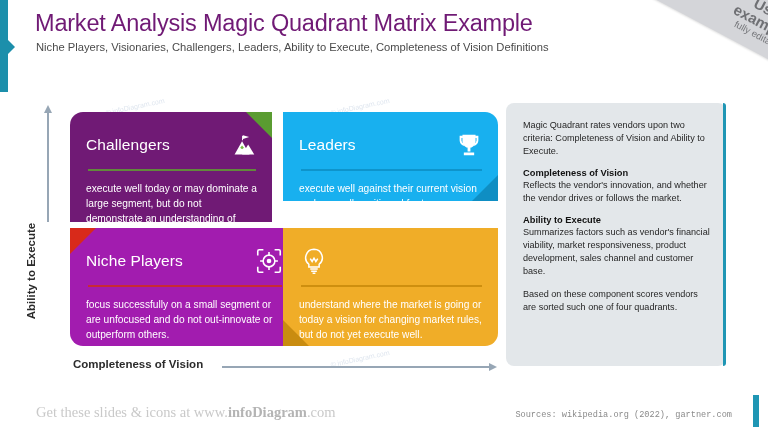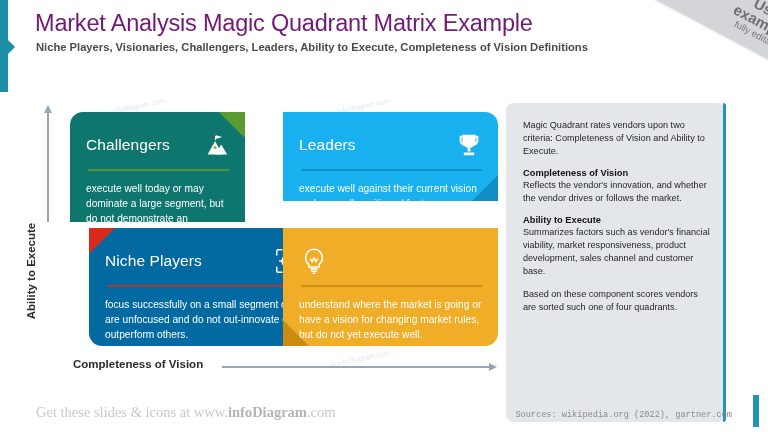--- a/index.html
+++ b/index.html
@@ -32,21 +32,21 @@
 
   
   .title {
     position: absolute; left: 35px; top: 10px;
     font-size: 23.5px; font-weight: 400;
     color: #701a75; letter-spacing: -0.2px;
     white-space: nowrap;
   }
   .subtitle {
     position: absolute; left: 36px; top: 41px;
-    font-size: 11.2px; font-weight: 700;
+    font-size: 11.2px; font-weight: 400;
     color: #4a4a4a; white-space: nowrap;
   }
 
   
   .ribbon {
     position: absolute;
     left: 612px; top: -34px;
     width: 210px; height: 62px;
     background: #d4d5d9;
     transform: rotate(28deg);
@@ -122,22 +122,22 @@
   .quad .q-body {
     margin-top: 11px;
     font-size: 10.2px; line-height: 1.47;
     color: #ffffff;
   }
 
   
   .fold { position: absolute; width: 0; height: 0; }
 
   #quad-challengers {
-    left: 70px; top: 112px; width: 175px; height: 110px;
-    background: #0f766e; border-radius: 13px 0 0 0;
+    left: 70px; top: 112px; width: 202px; height: 110px;
+    background: #701a75; border-radius: 13px 0 0 0;
   }
   #quad-challengers .q-rule { background: #5f9c33; }
   #quad-challengers .fold {
     right: 0; top: 0;
     border-top: 26px solid #5a9c31;
     border-left: 26px solid transparent;
   }
 
   #quad-leaders {
     left: 283px; top: 112px; width: 215px; height: 89px;
@@ -145,21 +145,21 @@
   }
   #quad-leaders .q-rule { background: #0d8fc4; }
   #quad-leaders .fold {
     right: 0; bottom: 0;
     border-bottom: 26px solid #0f8ec3;
     border-left: 26px solid transparent;
   }
 
   #quad-niche {
     left: 70px; top: 228px; width: 228px; height: 118px;
-    background: #0369a1; border-radius: 0 0 0 13px; margin-left: 19px;
+    background: #a21caf; border-radius: 0 0 0 13px;
   }
   #quad-niche .q-rule { background: #cf2d20; }
   #quad-niche .fold {
     left: 0; top: 0;
     border-top: 26px solid #d82a1a;
     border-right: 26px solid transparent;
   }
 
   #quad-visionaries {
     left: 283px; top: 228px; width: 215px; height: 118px;
@@ -169,21 +169,21 @@
   #quad-visionaries .fold {
     left: 0; bottom: 0;
     border-bottom: 26px solid #c98c10;
     border-right: 26px solid transparent;
   }
 
   
   #info-panel {
     position: absolute;
     left: 506px; top: 103px;
-    width: 220px; height: 319px;
+    width: 220px; height: 263px;
     background: #e3e7ea;
     border-radius: 8px;
     padding: 16px 16px 10px 17px;
   }
   #info-panel::after {
     content: ""; position: absolute;
     right: 0px; top: 0; bottom: 0;
     width: 3px; background: #1f96b4;
     border-radius: 0 8px 8px 0;
   }
@@ -315,21 +315,21 @@
         <svg viewBox="0 0 64 64" aria-hidden="true">
           <g fill="none" stroke="#ffffff" stroke-width="3.2">
             <path d="M32 7 a18 18 0 0 1 11 32 v6 h-22 v-6 A18 18 0 0 1 32 7 z"></path>
             <path d="M24 49 h16 M26 54 h12 M29 58 h6"></path>
             <path d="M24 27 l4 6 l4 -7 l4 7 l4 -6"></path>
           </g>
         </svg>
       </span>
     </div>
     <div class="q-rule"></div>
-    <div class="q-body">understand where the market is going or have a vision for changing market rules, but do not yet execute well.</div>
+    <div class="q-body">understand where the market is going or today a vision for changing market rules, but do not yet execute well.</div>
   </div>
 
   <div id="info-panel">
     <div class="info-p">Magic Quadrant rates vendors upon two criteria: Completeness of Vision and Ability to Execute.</div>
     <div class="info-h">Completeness of Vision</div>
     <div class="info-p">Reflects the vendor's innovation, and whether the vendor drives or follows the market.</div>
     <div class="info-h">Ability to Execute</div>
     <div class="info-p">Summarizes factors such as vendor's financial viability, market responsiveness, product development, sales channel and customer base.</div>
     <div class="info-p">Based on these component scores vendors are sorted such one of four quadrants.</div>
   </div>

